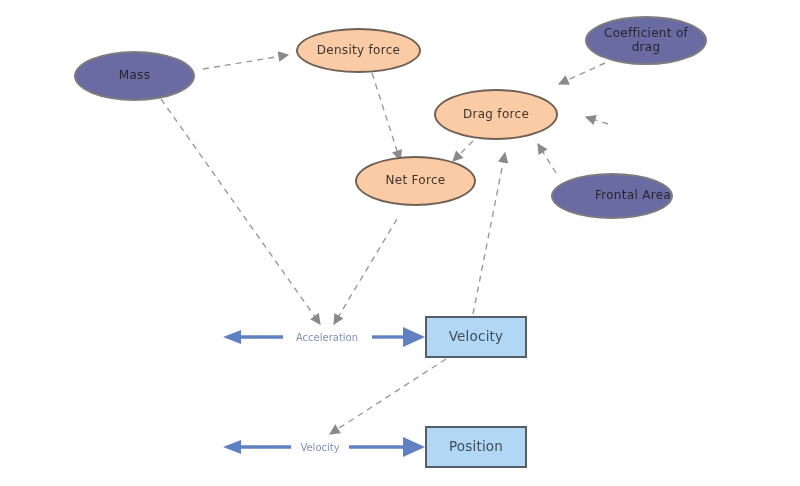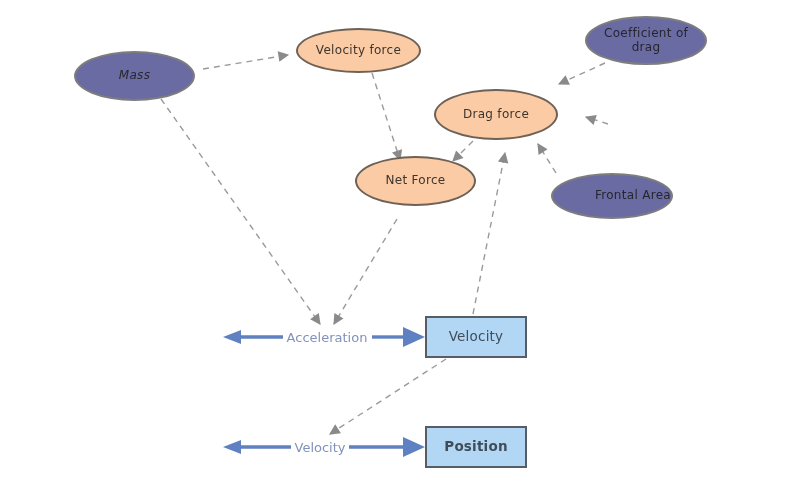--- a/index.html
+++ b/index.html
@@ -26,33 +26,33 @@
     position:absolute; display:flex; align-items:center; justify-content:center;
     text-align:center; box-sizing:border-box; border-radius:50%;
     font-size:12px; line-height:1.15; letter-spacing:0.3px; cursor:default;
   }
   .node.variable{background:var(--variable-fill); border:2px solid var(--variable-border); color:var(--variable-text);}
   .node.auxiliary{background:var(--auxiliary-fill); border:2px solid var(--auxiliary-border); color:var(--auxiliary-text);}
   .node.stock{
     border-radius:0; background:var(--stock-fill); border:2px solid var(--stock-border);
     color:var(--stock-text); font-size:13.5px; letter-spacing:0.2px;
   }
-  #n-mass            {left:74px;  top:51px;  width:121px; height:50px;font-style:italic;}
+  #n-mass            {left:74px;  top:51px;  width:121px; height:50px;}
   #n-gravity-force   {left:296px; top:28px;  width:125px; height:45px;}
   #n-coefficient-of-drag{left:585px; top:16px; width:122px; height:49px; padding:0 16px;}
   #n-drag-force      {left:434px; top:89px;  width:124px; height:51px;}
   #n-air-density     {left:611px; top:107px; width:121px; height:49px;}
   #n-net-force       {left:355px; top:156px; width:121px; height:50px;}
   #n-frontal-area    {left:551px; top:173px; width:122px; height:46px;justify-content:flex-end;}
   #n-velocity        {left:425px; top:316px; width:102px; height:42px;}
-  #n-position        {left:425px; top:426px; width:102px; height:42px;font-weight:bold;}
+  #n-position        {left:425px; top:426px; width:102px; height:42px;}
 
   .flow-label{
     position:absolute; transform:translate(-50%,-50%);
-    color:var(--flow-label-color); font-size:13px; white-space:nowrap; cursor:default;
+    color:var(--flow-label-color); font-size:10px; white-space:nowrap; cursor:default;
   }
   #fl-acceleration{left:327px; top:337px;}
   #fl-velocity    {left:320px; top:447px;}
 </style>
 </head>
 <body>
 
 <div class="canvas">
 
   <svg class="wires" width="800" height="486" viewBox="0 0 800 486">
@@ -86,21 +86,21 @@
       <polygon class="flow-head" points="223,447 241,440 241,454"></polygon>
       <polygon class="flow-head" points="425,447 403,437 403,457"></polygon>
     </g>
   </svg>
 
   <div class="node variable" id="n-mass">
     <span>Mass</span>
   </div>
 
   <div class="node auxiliary" id="n-gravity-force">
-    <span>Velocity force</span>
+    <span>Density force</span>
   </div>
 
   <div class="node variable" id="n-coefficient-of-drag">
     <span>Coefficient of drag</span>
   </div>
 
   <div class="node auxiliary" id="n-drag-force">
     <span>Drag force</span>
   </div>
 

